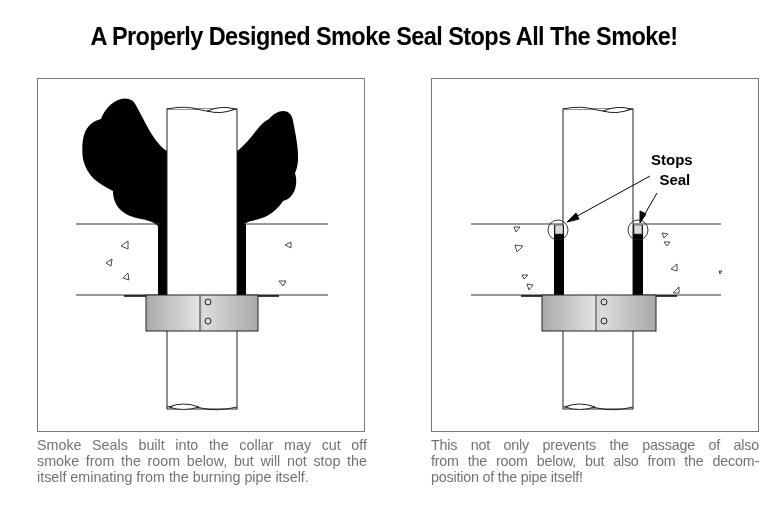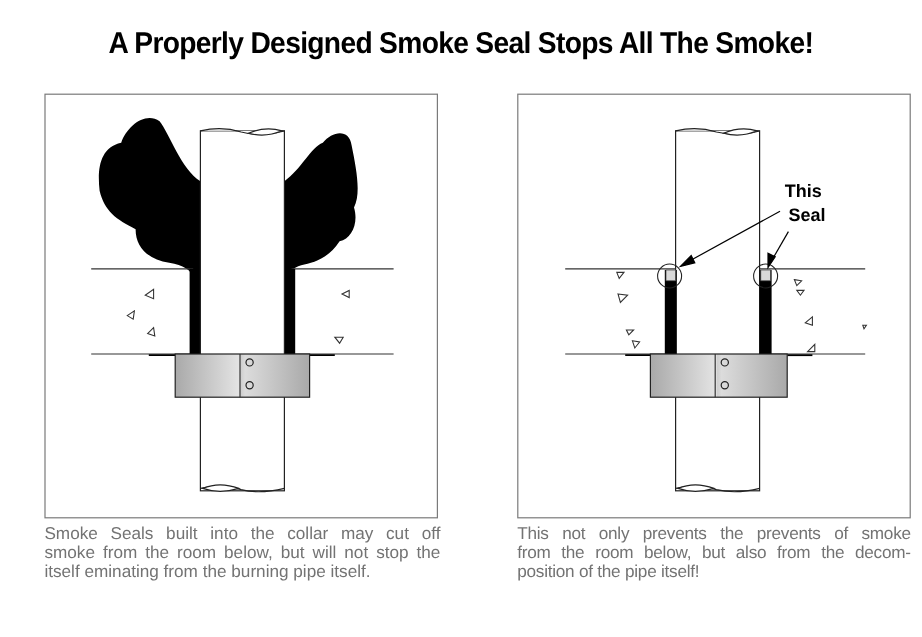--- a/index.html
+++ b/index.html
@@ -144,27 +144,27 @@
     <g>
       <rect x="541" y="294" width="114" height="36" fill="url(#collarGradR)" stroke="#222" stroke-width="1"></rect>
       <line x1="595" y1="294" x2="595" y2="330" stroke="#333" stroke-width="1"></line>
       <circle cx="603" cy="301" r="3" fill="none" stroke="#222" stroke-width="1"></circle>
       <circle cx="603" cy="320" r="3" fill="none" stroke="#222" stroke-width="1"></circle>
     </g>
   </svg>
 </div>
 
 <div class="label-smoke-seal">
-  <span style="display:block">This</span>
+  <span style="display:block">Stops</span>
   <span style="display:block; padding-left:6px">Seal</span>
 </div>
 
 <div class="caption left">
   <span class="ln">Smoke Seals built into the collar may cut off</span>
   <span class="ln">smoke from the room below, but will not stop the</span>
   <span class="ln last">itself eminating from the burning pipe itself.</span>
 </div>
 
 <div class="caption right">
-  <span class="ln">This not only prevents the prevents of smoke</span>
+  <span class="ln">This not only prevents the passage of also</span>
   <span class="ln">from the room below, but also from the decom-</span>
   <span class="ln last">position of the pipe itself!</span>
 </div>
 
 </body></html>

